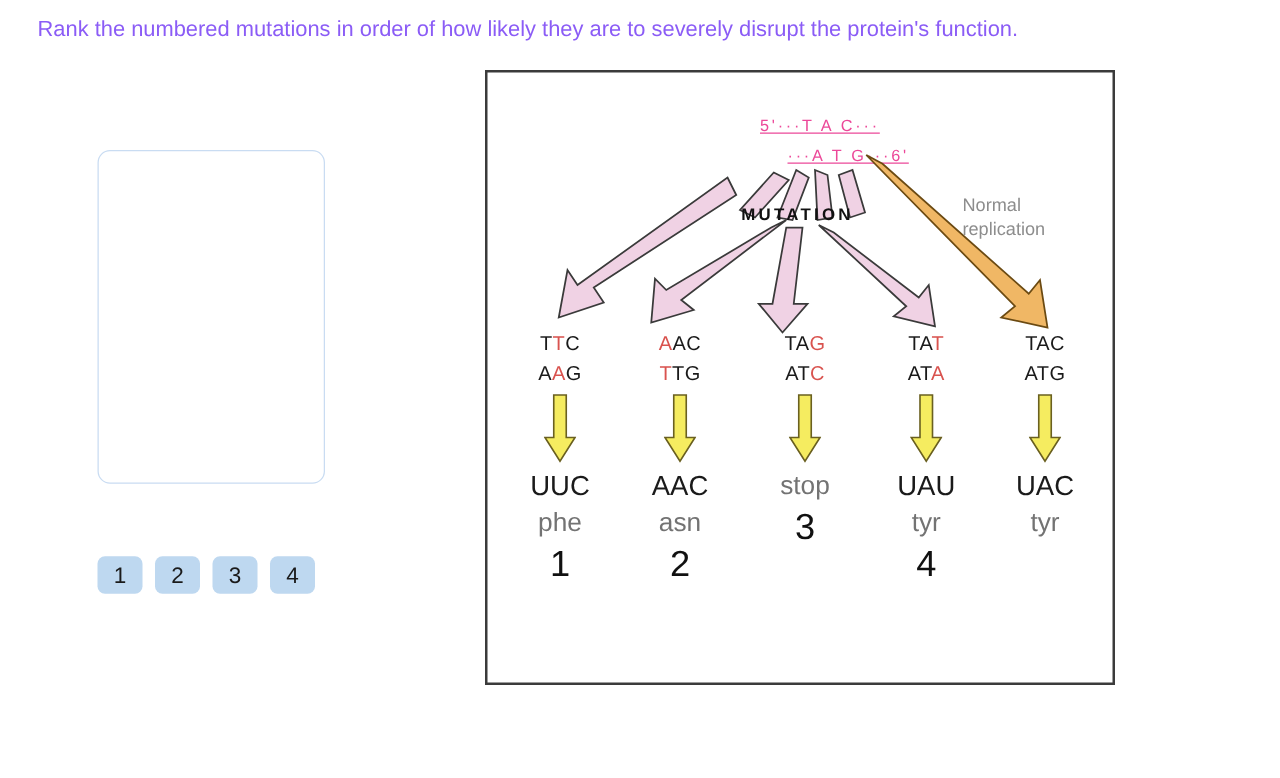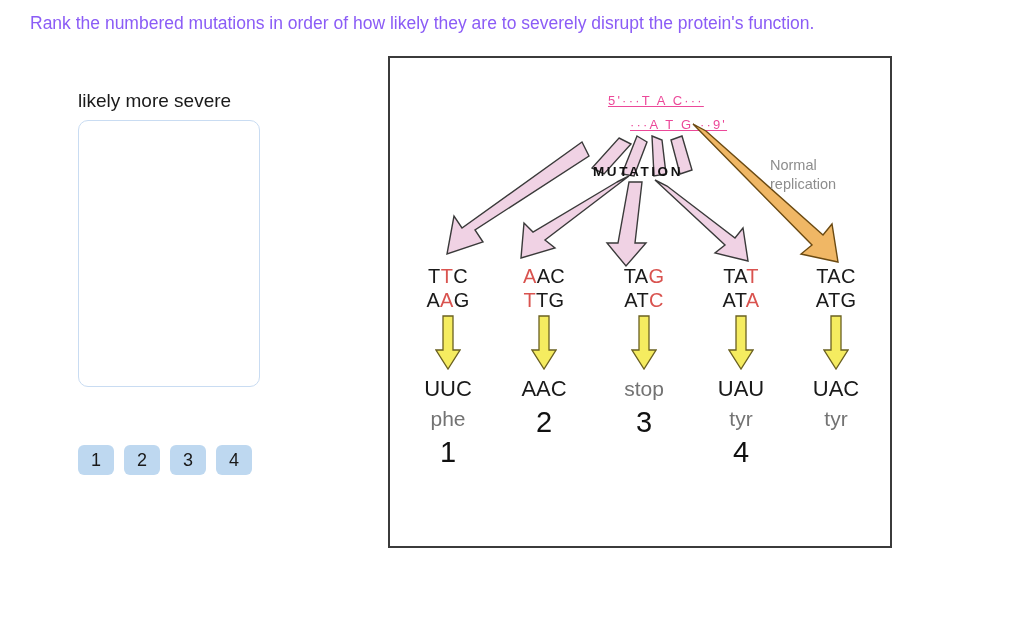--- a/index.html
+++ b/index.html
@@ -141,21 +141,21 @@
     overflow: visible;
   }
 
   
   .col {
     position: absolute;
     width: 92px;
     text-align: center;
   }
   .dna {
-    font-size: 20px;
+    font-size: 16px;
     line-height: 24px;
     color: #1a1a1a;
     letter-spacing: 0.3px;
   }
 
   .col-arrow {
     height: 62px;
     display: flex;
     align-items: center;
     justify-content: center;
@@ -176,38 +176,37 @@
     color: #111;
   }
 </style>
 </head>
 <body>
 
 <div id="prompt">Rank the numbered mutations in order of how likely they are to severely disrupt the protein's function.</div>
 
 <div id="rank-panel">
 
-  <div id="label-more">likely more severe</div>
 
   <div id="dropzone"></div>
 
 
   <div id="tile-row">
     <div class="tile">1</div>
     <div class="tile">2</div>
     <div class="tile">3</div>
     <div class="tile">4</div>
   </div>
 </div>
 
 <div id="diagram">
   <div id="diagram-inner">
 
     <div class="strand" id="strand-top">5'···T A C···</div>
-    <div class="strand" id="strand-bot">···A T G···9'</div>
+    <div class="strand" id="strand-bot">···A T G···6'</div>
 
     <svg id="arrow-svg" viewBox="0 0 504 492">
       <defs>
         <style>
           .pink { fill:#f0d2e4; stroke:#3a3a3a; stroke-width:1.4; }
           .orange { fill:#f0b765; stroke:#6b4a12; stroke-width:1.4; }
         </style>
       </defs>
 
       <g>
@@ -269,20 +268,21 @@
         </div>
         <div class="col" style="left: 108px; top: 206px;">
           <div class="dna"><span style="color: rgb(217, 83, 79);">A</span><span>A</span><span>C</span></div>
           <div class="dna"><span style="color: rgb(217, 83, 79);">T</span><span>T</span><span>G</span></div>
           <div class="col-arrow">
             <svg width="26" height="58" viewBox="0 0 26 58">
               <polygon points="8,2 18,2 18,36 25,36 13,55 1,36 8,36" fill="#f5ec60" stroke="#6a6020" stroke-width="1.3"></polygon>
             </svg>
           </div>
           <div class="rna">AAC</div>
+          <div class="aa">asn</div>
           <div class="num">2</div>
         </div>
         <div class="col" style="left: 208px; top: 206px;">
           <div class="dna"><span>T</span><span>A</span><span style="color: rgb(217, 83, 79);">G</span></div>
           <div class="dna"><span>A</span><span>T</span><span style="color: rgb(217, 83, 79);">C</span></div>
           <div class="col-arrow">
             <svg width="26" height="58" viewBox="0 0 26 58">
               <polygon points="8,2 18,2 18,36 25,36 13,55 1,36 8,36" fill="#f5ec60" stroke="#6a6020" stroke-width="1.3"></polygon>
             </svg>
           </div>

